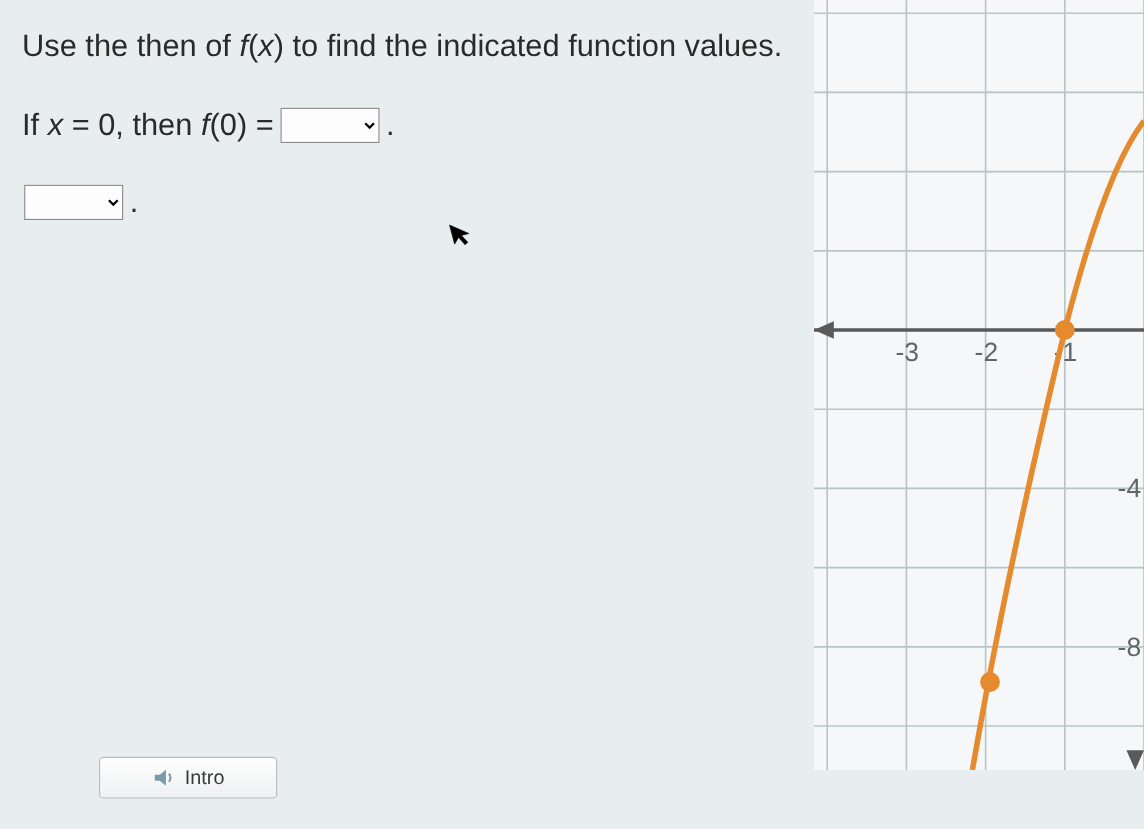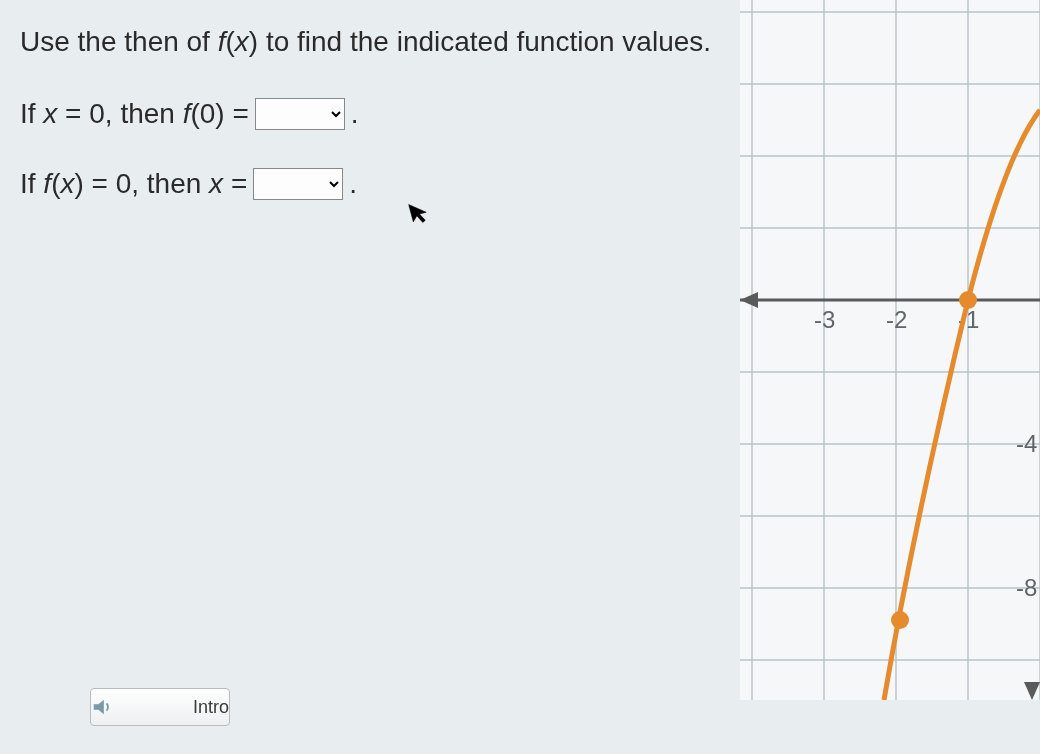--- a/index.html
+++ b/index.html
@@ -63,28 +63,28 @@
       background: #f5f7f8;
     }
     .graph-svg {
       width: 100%;
       height: 100%;
     }
     .intro-button {
       position: absolute;
       left: 90px;
       bottom: 28px;
-      width: 140px;
+      width: 162px;
       height: 38px;
       background: linear-gradient(#fefefe, #eef0f1);
       border: 1px solid #b8bcbe;
       border-radius: 4px;
       display: flex;
       align-items: center;
-      justify-content: space-between;
+      justify-content: center;
       gap: 8px;
       font-size: 18px;
       color: #3a3a3a;
       cursor: pointer;
     }
     .speaker-icon {
       width: 22px;
       height: 22px;
     }
   </style>
@@ -98,23 +98,20 @@
 
   <div class="question-row">
     <span>
       <span>If </span><span class="italic">x</span><span> = 0, then </span><span class="italic">f</span><span>(0) = </span>
     </span>
     <select class="dropdown"></select>
     <span>.</span>
   </div>
 
   <div class="question-row">
-    <span>
-      <span>If </span><span class="italic">f</span><span>(</span><span class="italic">x</span><span>)</span><span> = 0, then </span><span class="italic">x</span><span> = </span>
-    </span>
     <select class="dropdown"></select>
     <span>.</span>
   </div>
 
   <div class="cursor">
     <svg width="20" height="26" viewBox="0 0 20 26">
       <path d="M 2 2 L 2 20 L 7 15 L 11 23 L 14 21.5 L 10 14 L 17 14 Z" fill="#000" stroke="#000" stroke-width="0.5"></path>
     </svg>
   </div>
 

